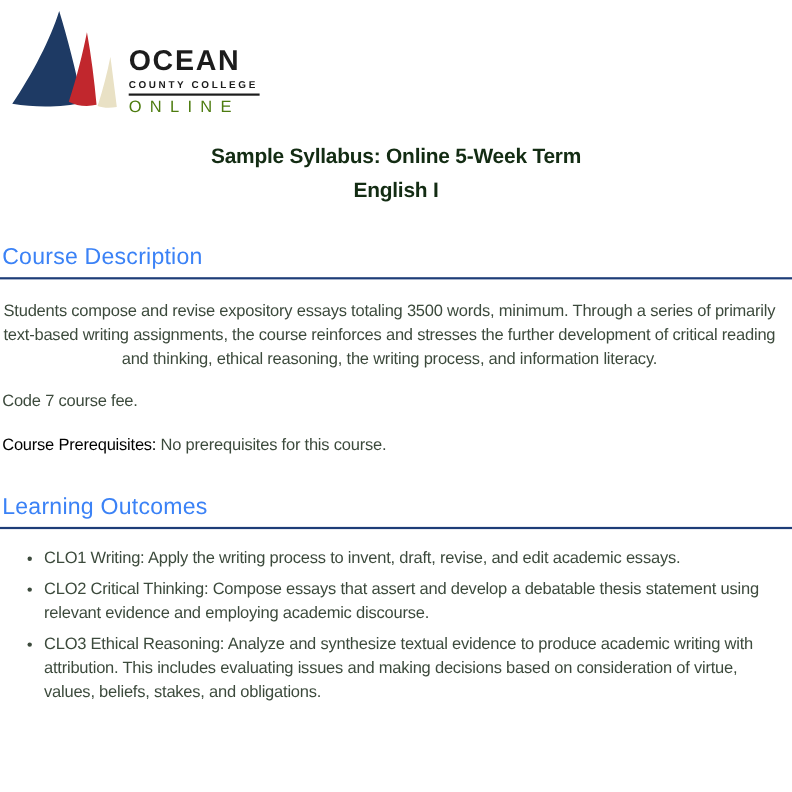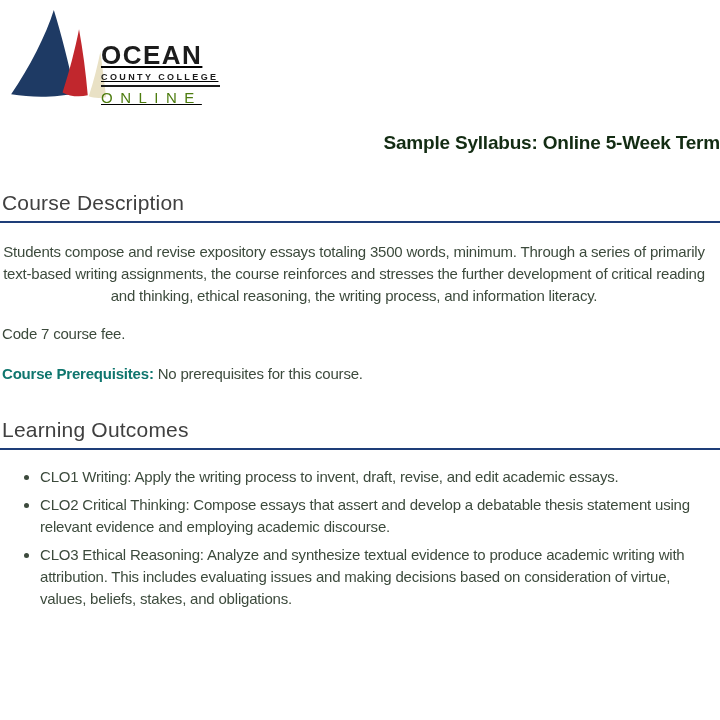--- a/index.html
+++ b/index.html
@@ -8,60 +8,60 @@
     overflow: hidden;
     background: #ffffff;
     font-family: "Liberation Sans", "DejaVu Sans", sans-serif;
   }
   .page { width: 720px; height: 720px; position: relative; }
 
   
   .logo { margin: 8px 0 0 5px; width: 215px; height: 97px; position: relative; }
   .logo svg { display: block; width: 215px; height: 97px; }
   .logo-text {
-    position: absolute; left: 96px; top: 34px; width: 121px; text-decoration: underline;
+    position: absolute; left: 112px; top: 34px; width: 121px;
   }
   .logo-name {
     font-size: 26px; font-weight: 800; letter-spacing: 1.5px;
     color: #1c1c1c; line-height: 1;
   }
   .logo-subtitle {
     font-size: 9px; font-weight: 700; letter-spacing: 2.4px;
     color: #1c1c1c; margin-top: 4px; white-space: nowrap;
   }
   .logo-divider { border-top: 2px solid #1c1c1c; margin-top: 3px; width: 119px; }
   .logo-online {
     font-size: 15px; font-weight: 500; letter-spacing: 7.5px;
     color: #4d7c0f; margin-top: 2px; white-space: nowrap;
   }
 
   
-  .title-block { margin-top: 22px; text-align: right; }
+  .title-block { margin-top: 22px; text-align: center; }
   .title-line {
     font-size: 19px; font-weight: 700; color: #132c13;
     line-height: 31px; letter-spacing: -0.2px;
   }
 
   
   .section-heading {
     margin-top: 33px; padding: 0 0 6px 2px;
-    font-size: 21px; font-weight: 400; color: #404040;
+    font-size: 21px; font-weight: 400; color: #3b82f6;
     border-bottom: 2px solid #1e3d78;
     letter-spacing: 0.2px;
   }
   .body-text {
     color: #3c4a3c; font-size: 15px; line-height: 22px;
     letter-spacing: -0.2px;
   }
   .cd-paragraph { margin: 18px 14px 0 2px; text-align: center; }
   .cd-fee { margin: 16px 14px 0 2px; }
 
   .prereq-line { margin: 18px 14px 0 2px; }
   .prereq-line + .prereq-line { margin-top: 15px; }
-  .prereq-label { font-weight: 700; color: #0f766e; letter-spacing: -0.2px; }
+  .prereq-label { font-weight: 400; color: #000000; letter-spacing: -0.2px; }
 
   .outcome-list { margin: 16px 14px 0 0; padding-left: 40px; list-style: disc; }
   .outcome-list li { margin-bottom: 6px; }
 </style>
 </head>
 <body>
 
 <div class="page">
 
   <div class="logo">
@@ -75,20 +75,21 @@
     <div class="logo-text">
       <div class="logo-name">OCEAN</div>
       <div class="logo-subtitle">COUNTY COLLEGE</div>
       <div class="logo-divider"></div>
       <div class="logo-online">ONLINE</div>
     </div>
   </div>
 
   <div class="title-block">
     <div class="title-line">Sample Syllabus: Online 5-Week Term</div>
+    <div class="title-line">English I</div>
   </div>
 
   <div class="section">
     <h2 class="section-heading">Course Description</h2>
     <p class="body-text cd-paragraph">Students compose and revise expository essays totaling 3500 words, minimum. Through a series of primarily text-based writing assignments, the course reinforces and stresses the further development of critical reading and thinking, ethical reasoning, the writing process, and information literacy.</p>
     <p class="body-text cd-fee">Code 7 course fee.</p>
   </div>
 
   <div class="section">
     <p class="body-text prereq-line">

